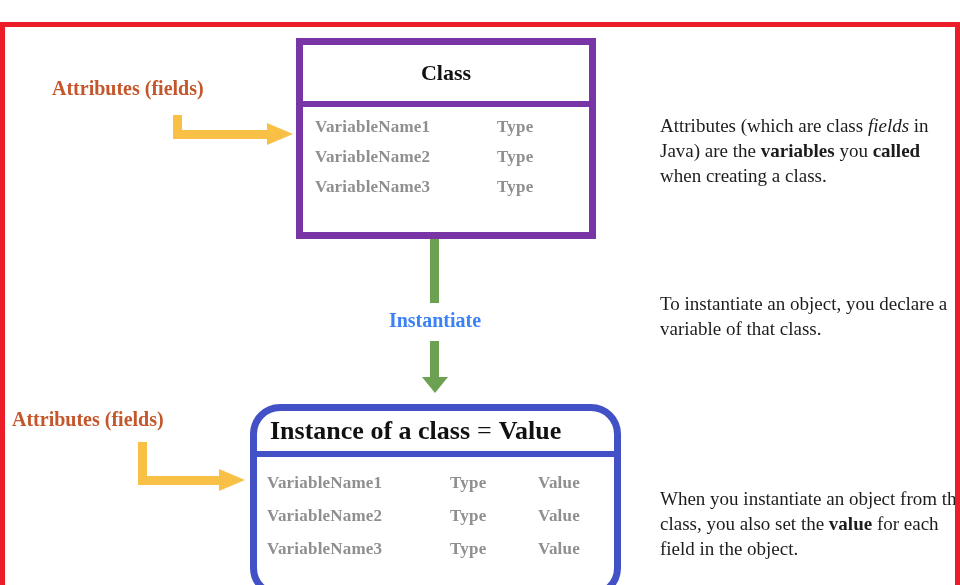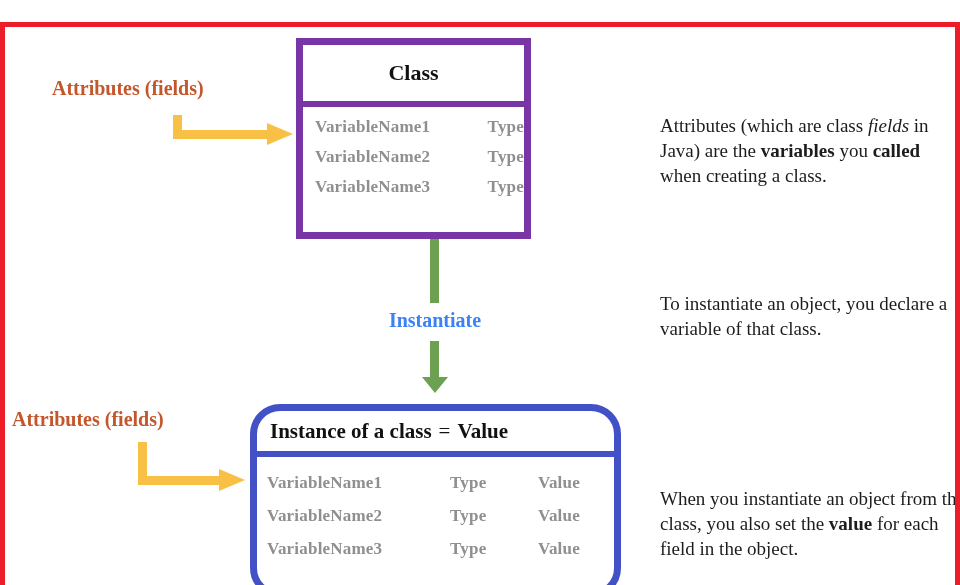--- a/index.html
+++ b/index.html
@@ -5,21 +5,21 @@
   html,body { margin:0; padding:0; background:#fff; }
   .frame {
     position:relative; width:960px; height:585px; box-sizing:border-box;
     border:5px solid #EC1C28; background:#ffffff; overflow:hidden;
     font-family:Liberation Serif, serif;
     margin-top:22px;
   }
 
   
   .class-box {
-    position:absolute; left:291px; top:11px; width:235px; height:201px;
+    position:absolute; left:291px; top:11px; width:300px; height:201px;
     box-sizing:border-box; border:7px solid #7935A5; background:#fff;
   }
   .class-box .box-header {
     height:56px; border-bottom:6px solid #7935A5;
     display:flex; align-items:center; justify-content:center;
     font-size:22px; font-weight:bold; color:#111;
   }
   .class-box .box-rows { padding:5px 0 0 12px; }
   .class-box .row {
     display:flex; height:30px; align-items:center;
@@ -29,21 +29,21 @@
 
   
   .object-box {
     position:absolute; left:245px; top:377px; width:371px; height:194px;
     box-sizing:border-box; border:7px solid #4351C6; border-radius:30px;
     background:#fff;
   }
   .object-box .box-header {
     height:40px; border-bottom:6px solid #4351C6;
     display:flex; align-items:center; padding-left:13px;
-    font-size:21px; font-weight:bold; color:#111;
+    font-size:26px; font-weight:bold; color:#111;
   }
   .title-eq { font-weight:normal; margin:0 7px; }
   .object-box .box-rows { padding:9px 0 0 10px; }
   .object-box .row {
     display:flex; height:33px; align-items:center;
     font-size:17px; font-weight:bold; color:#8F8F8F; letter-spacing:0.2px;
   }
   .object-box .col-name { width:183px; }
   .object-box .col-type { width:88px; }
 

